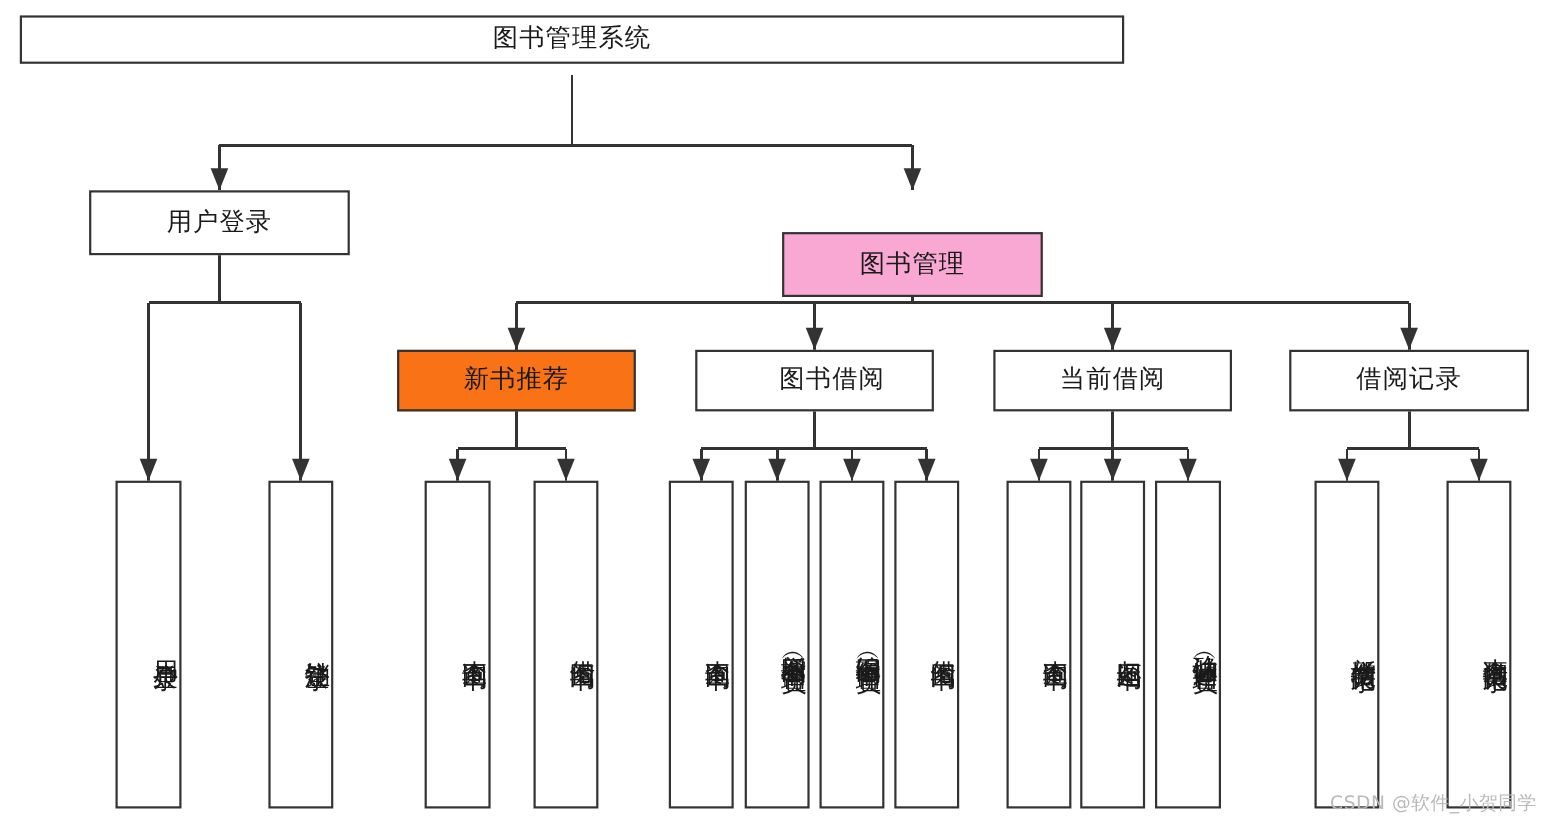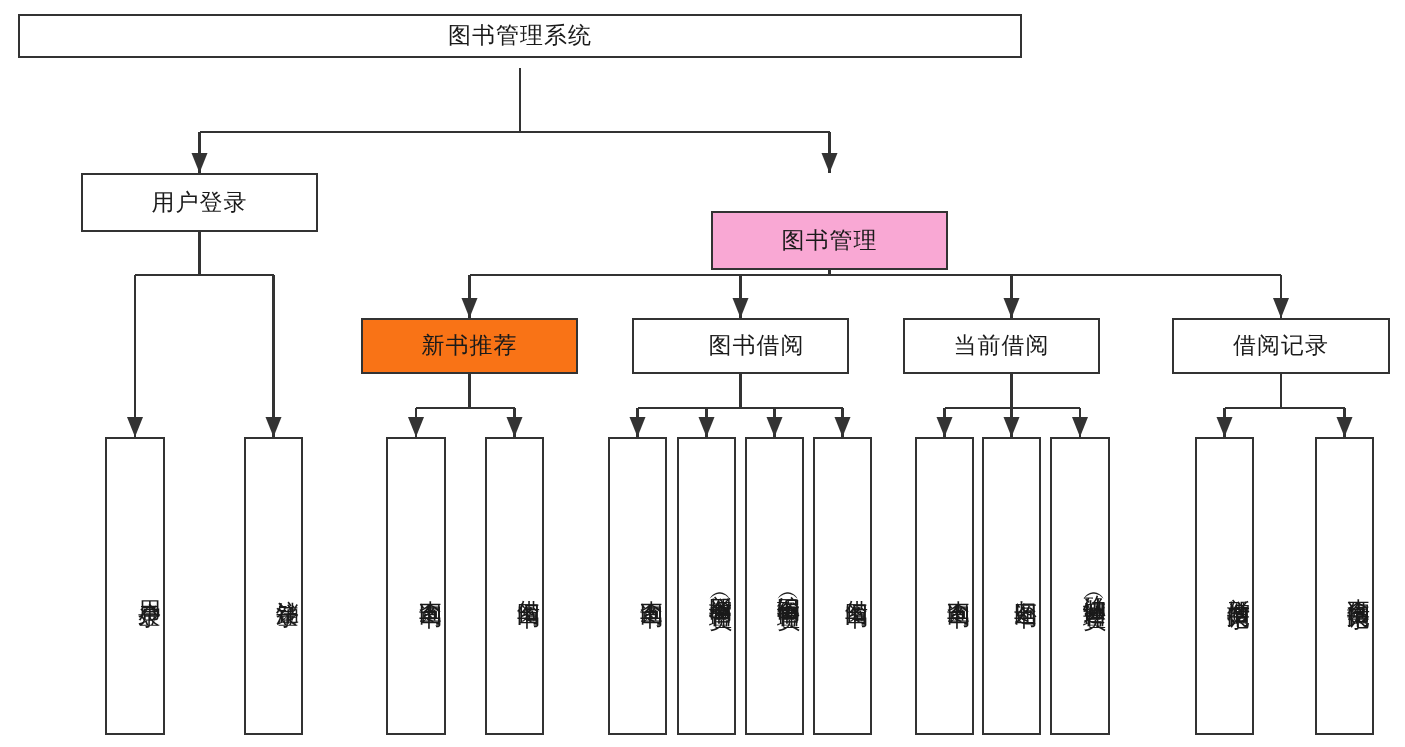--- a/index.html
+++ b/index.html
@@ -135,21 +135,21 @@
       </div>
       <div class="node horizontal" style="left: 711px; top: 173px; width: 237px; height: 59px; border-color: rgb(51, 51, 51); background: #f9a8d4; color: rgb(26, 26, 26); margin-top: 38px;">
         <span class="label">图书管理</span>
       </div>
       <div class="node horizontal" style="left: 361px; top: 318px; width: 217px; height: 56px; border-color: rgb(51, 51, 51); background: #f97316; color: rgb(26, 26, 26);">
         <span class="label">新书推荐</span>
       </div>
       <div class="node horizontal" style="left: 632px; top: 318px; width: 217px; height: 56px; border-color: rgb(51, 51, 51); background: rgb(255, 255, 255); color: rgb(26, 26, 26); padding-left: 32px;">
         <span class="label">图书借阅</span>
       </div>
-      <div class="node horizontal" style="left: 903px; top: 318px; width: 197px; height: 56px; border-color: rgb(51, 51, 51); background: rgb(255, 255, 255); color: rgb(26, 26, 26);">
+      <div class="node horizontal" style="left: 903px; top: 318px; width: 217px; height: 56px; border-color: rgb(51, 51, 51); background: rgb(255, 255, 255); color: rgb(26, 26, 26);">
         <span class="label">当前借阅</span>
       </div>
       <div class="node horizontal" style="left: 1172px; top: 318px; width: 218px; height: 56px; border-color: rgb(51, 51, 51); background: rgb(255, 255, 255); color: rgb(26, 26, 26);">
         <span class="label">借阅记录</span>
       </div>
       <div class="node vertical" style="left: 105px; top: 437px; width: 60px; height: 298px; border-color: rgb(51, 51, 51); background: rgb(255, 255, 255); color: rgb(26, 26, 26);">
         <span class="label">用户登录</span>
       </div>
       <div class="node vertical" style="left: 244px; top: 437px; width: 59px; height: 298px; border-color: rgb(51, 51, 51); background: rgb(255, 255, 255); color: rgb(26, 26, 26);">
         <span class="label">注销登录</span>
@@ -182,13 +182,14 @@
         <span class="label">确认归还（管理员）</span>
       </div>
       <div class="node vertical" style="left: 1195px; top: 437px; width: 59px; height: 298px; border-color: rgb(51, 51, 51); background: rgb(255, 255, 255); color: rgb(26, 26, 26);">
         <span class="label">新增借阅记录</span>
       </div>
       <div class="node vertical" style="left: 1315px; top: 437px; width: 59px; height: 298px; border-color: rgb(51, 51, 51); background: rgb(255, 255, 255); color: rgb(26, 26, 26);">
         <span class="label">查询借阅记录</span>
       </div>
     </div>
 
+  <div id="watermark">CSDN @软件_小贺同学</div>
 </div>
 
 </body></html>

